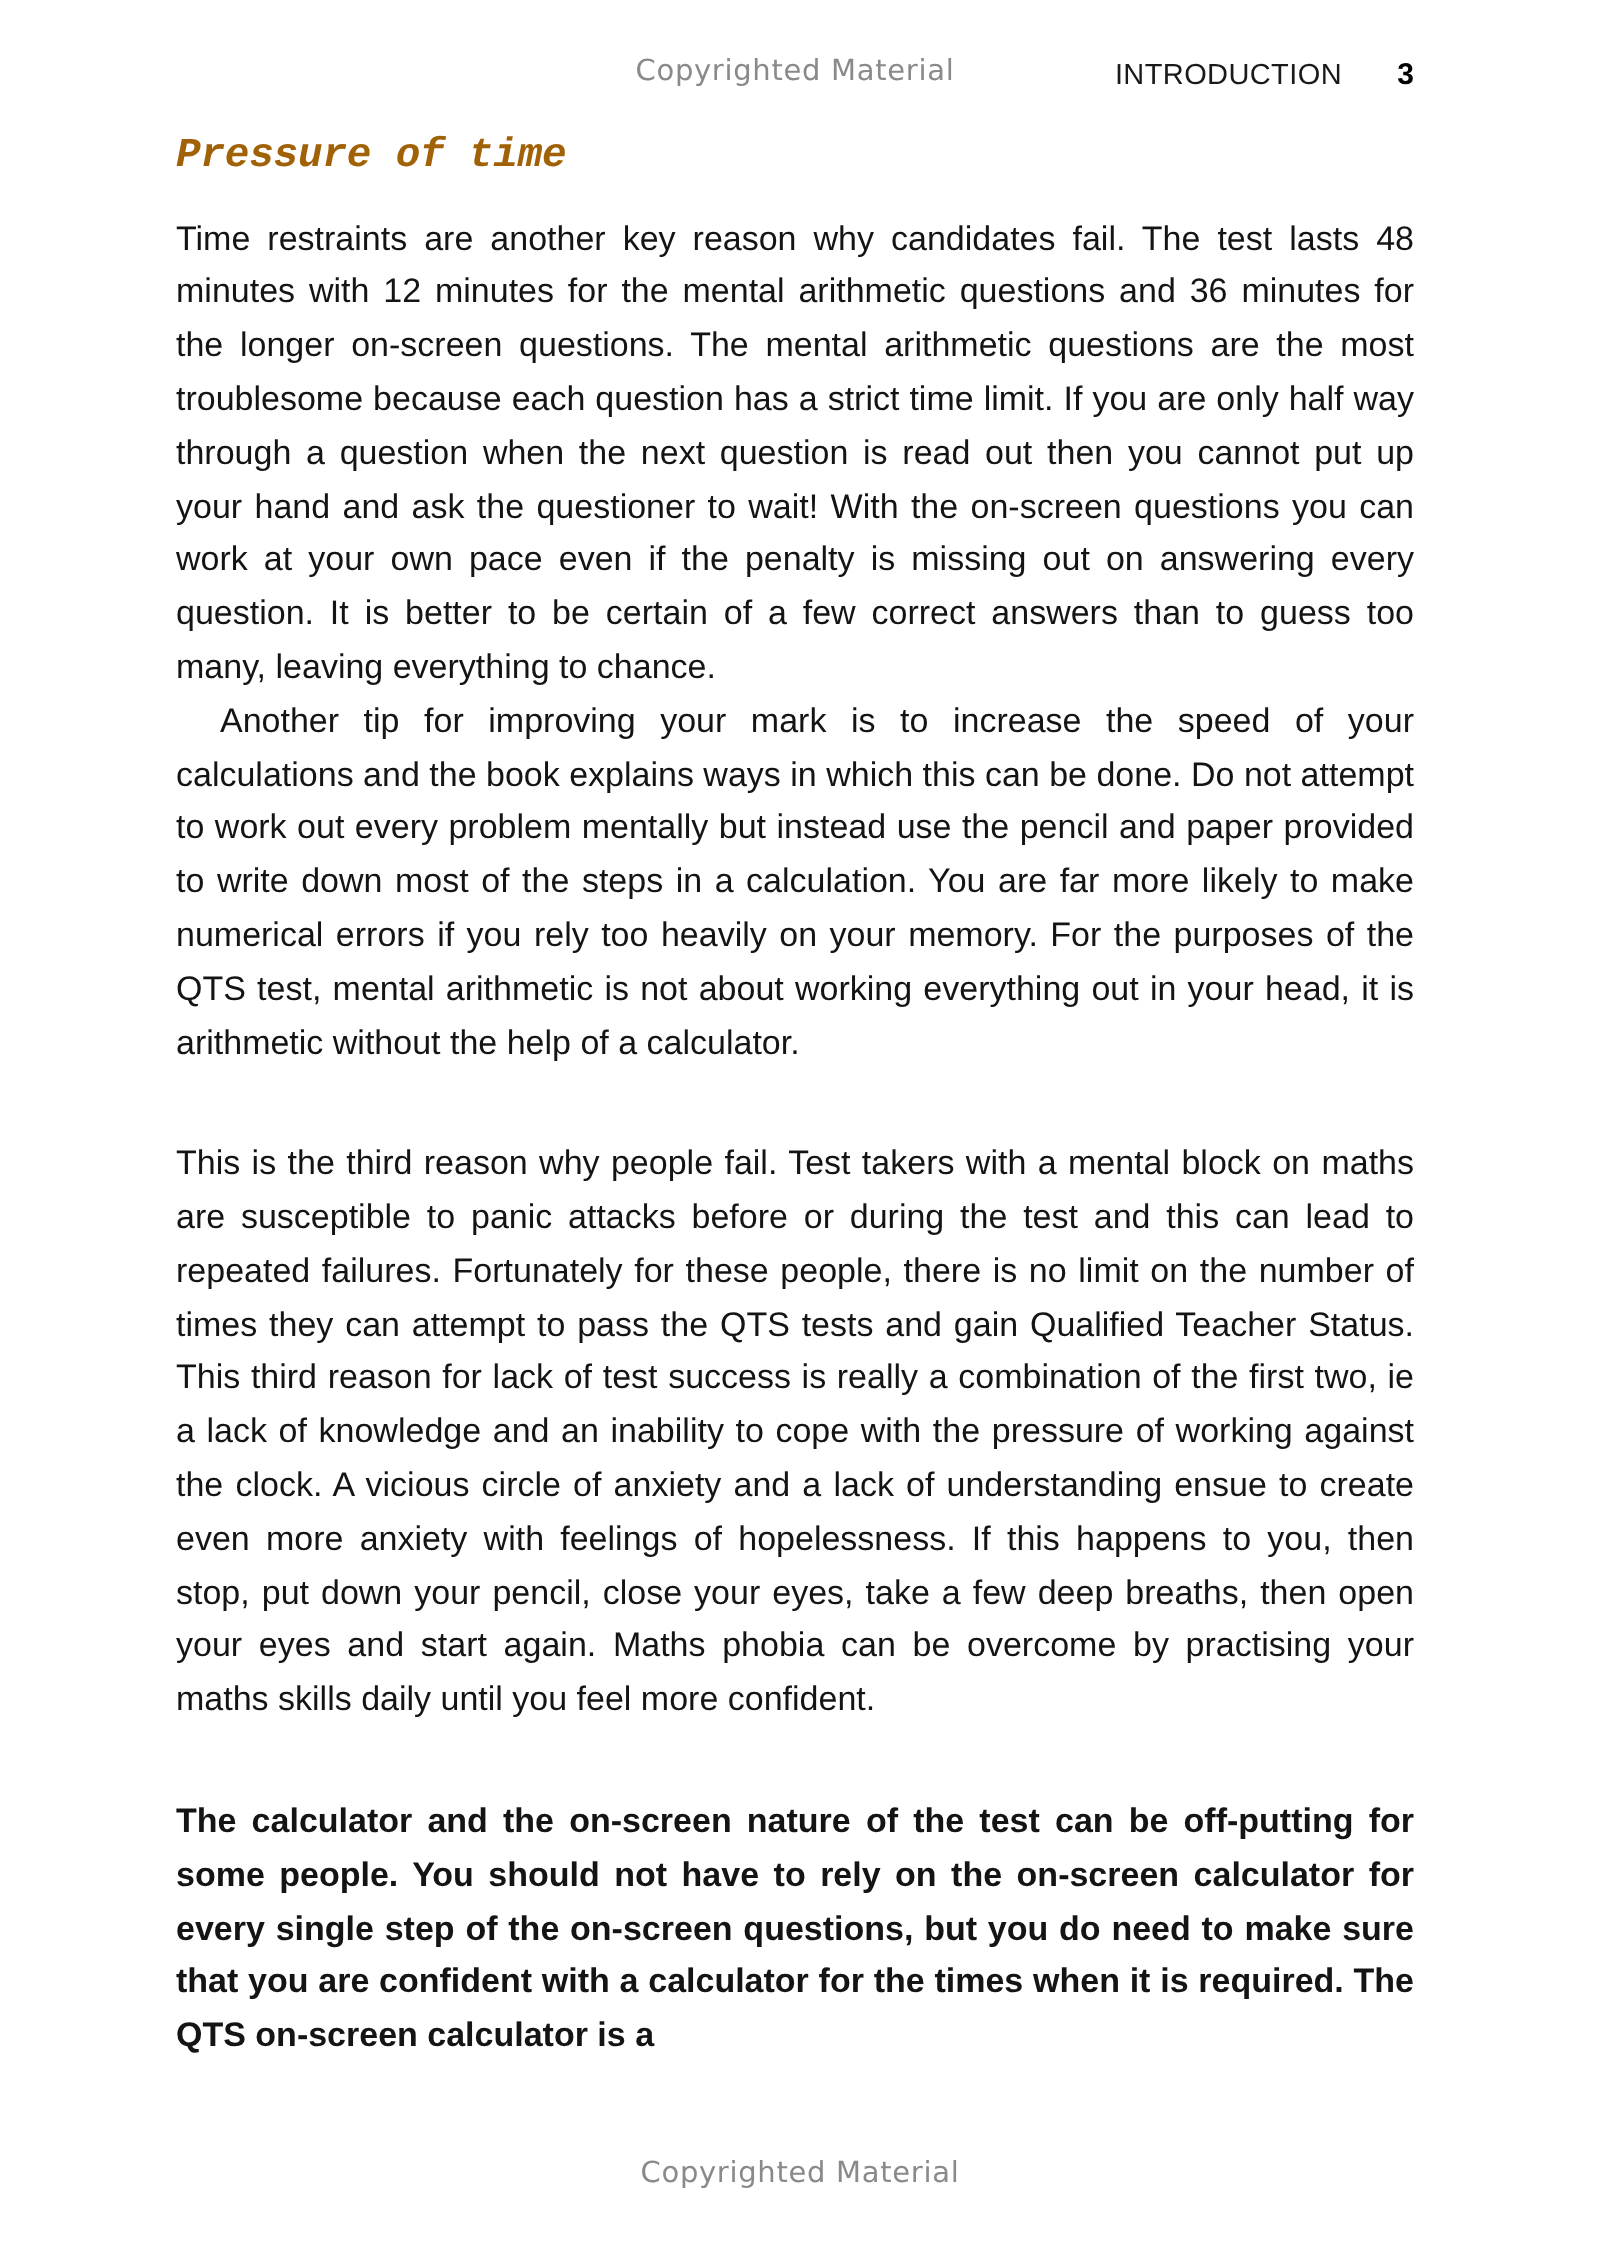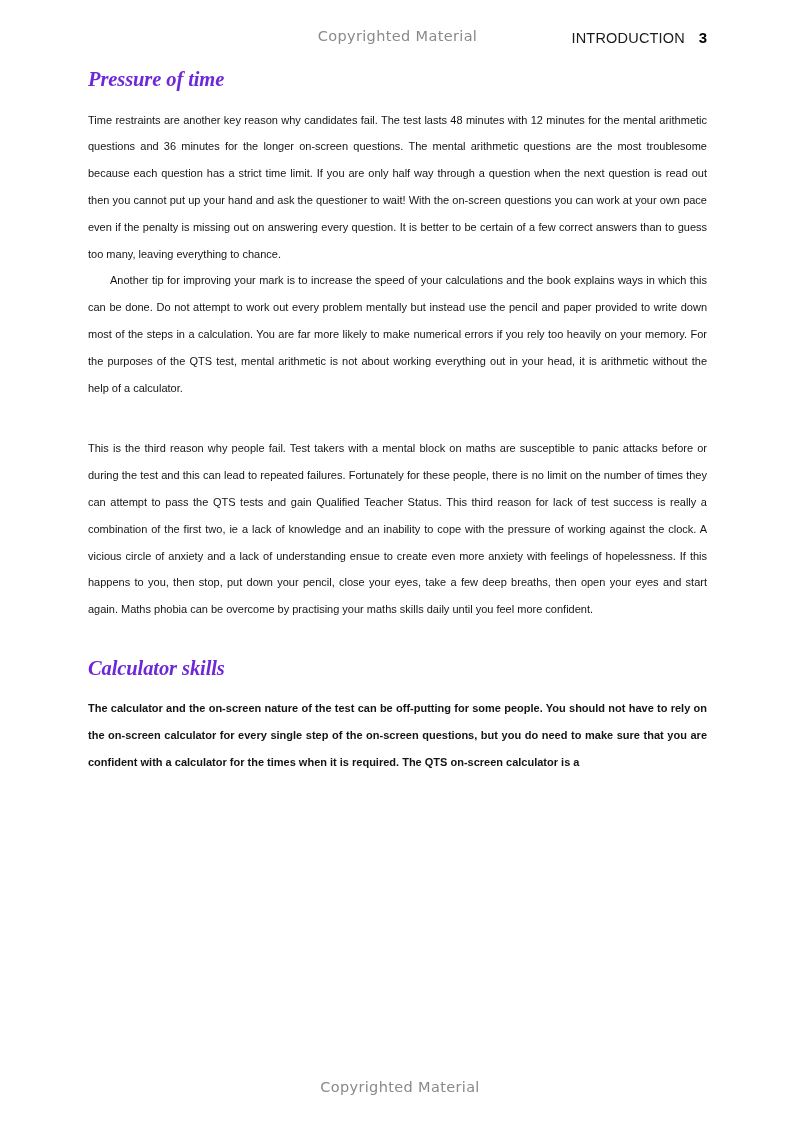--- a/index.html
+++ b/index.html
@@ -39,21 +39,21 @@
     letter-spacing: 0.35px;
     white-space: nowrap;
     font-family: "DejaVu Sans", sans-serif;
   }
   .head-right {
     position: absolute;
     right: 0;
     top: 1px;
     display: flex;
     align-items: baseline;
-    gap: 12px;
+    gap: 26px;
   }
   .head-chapter {
     font-size: 14.5px;
     color: #1a1a1a;
     letter-spacing: 0.2px;
     white-space: nowrap;
   }
   .head-pageno {
     font-size: 15px;
     font-weight: bold;
@@ -64,42 +64,42 @@
 
   
   .content {
     position: absolute;
     left: 88px;
     top: 68px;
     width: 619px;
   }
 
   h2.section-heading {
-    font-family: Liberation Serif, serif;
+    font-family: Liberation Mono, monospace;
     font-size: 20.5px;
     font-style: italic;
     font-weight: bold;
-    color: #6d28d9;
+    color: #a16207;
     margin: 0 0 16px 0;
     letter-spacing: -0.1px;
     line-height: 1.1;
   }
   .section + .section h2.section-heading {
     margin-top: 0;
   }
   .section {
     margin-bottom: 0;
   }
   .section.spaced {
     margin-top: 34px;
   }
 
   p.body-para {
     margin: 0;
-    font-size: 11px;
+    font-size: 17px;
     line-height: 26.8px;
     text-align: justify;
     text-justify: inter-word;
     color: #141414;
     -webkit-font-smoothing: antialiased;
   }
   p.body-para.indented {
     text-indent: 22px;
   }
   p.body-para.last-open {
@@ -139,21 +139,20 @@
       <h2 class="section-heading">Pressure of time</h2>
       <p class="body-para">Time restraints are another key reason why candidates fail. The test lasts 48 minutes with 12 minutes for the mental arithmetic questions and 36 minutes for the longer on-screen questions. The mental arithmetic questions are the most troublesome because each question has a strict time limit. If you are only half way through a question when the next question is read out then you cannot put up your hand and ask the questioner to wait! With the on-screen questions you can work at your own pace even if the penalty is missing out on answering every question. It is better to be certain of a few correct answers than to guess too many, leaving everything to chance.</p>
       <p class="body-para indented">Another tip for improving your mark is to increase the speed of your calculations and the book explains ways in which this can be done. Do not attempt to work out every problem mentally but instead use the pencil and paper provided to write down most of the steps in a calculation. You are far more likely to make numerical errors if you rely too heavily on your memory. For the purposes of the QTS test, mental arithmetic is not about working everything out in your head, it is arithmetic without the help of a calculator.</p>
     </div>
 
     <div class="section spaced">
       <p class="body-para">This is the third reason why people fail. Test takers with a mental block on maths are susceptible to panic attacks before or during the test and this can lead to repeated failures. Fortunately for these people, there is no limit on the number of times they can attempt to pass the QTS tests and gain Qualified Teacher Status. This third reason for lack of test success is really a combination of the first two, ie a lack of knowledge and an inability to cope with the pressure of working against the clock. A vicious circle of anxiety and a lack of understanding ensue to create even more anxiety with feelings of hopelessness. If this happens to you, then stop, put down your pencil, close your eyes, take a few deep breaths, then open your eyes and start again. Maths phobia can be overcome by practising your maths skills daily until you feel more confident.</p>
     </div>
 
     <div class="section spaced">
-      <h2 class="section-heading">Calculator skills</h2>
       <p class="body-para last-open">The calculator and the on-screen nature of the test can be off-putting for some people. You should not have to rely on the on-screen calculator for every single step of the on-screen questions, but you do need to make sure that you are confident with a calculator for the times when it is required. The QTS on-screen calculator is a</p>
     </div>
 
   </div>
 
   <div class="watermark-bottom">Copyrighted Material</div>
 
 </div>
 
 </body></html>

